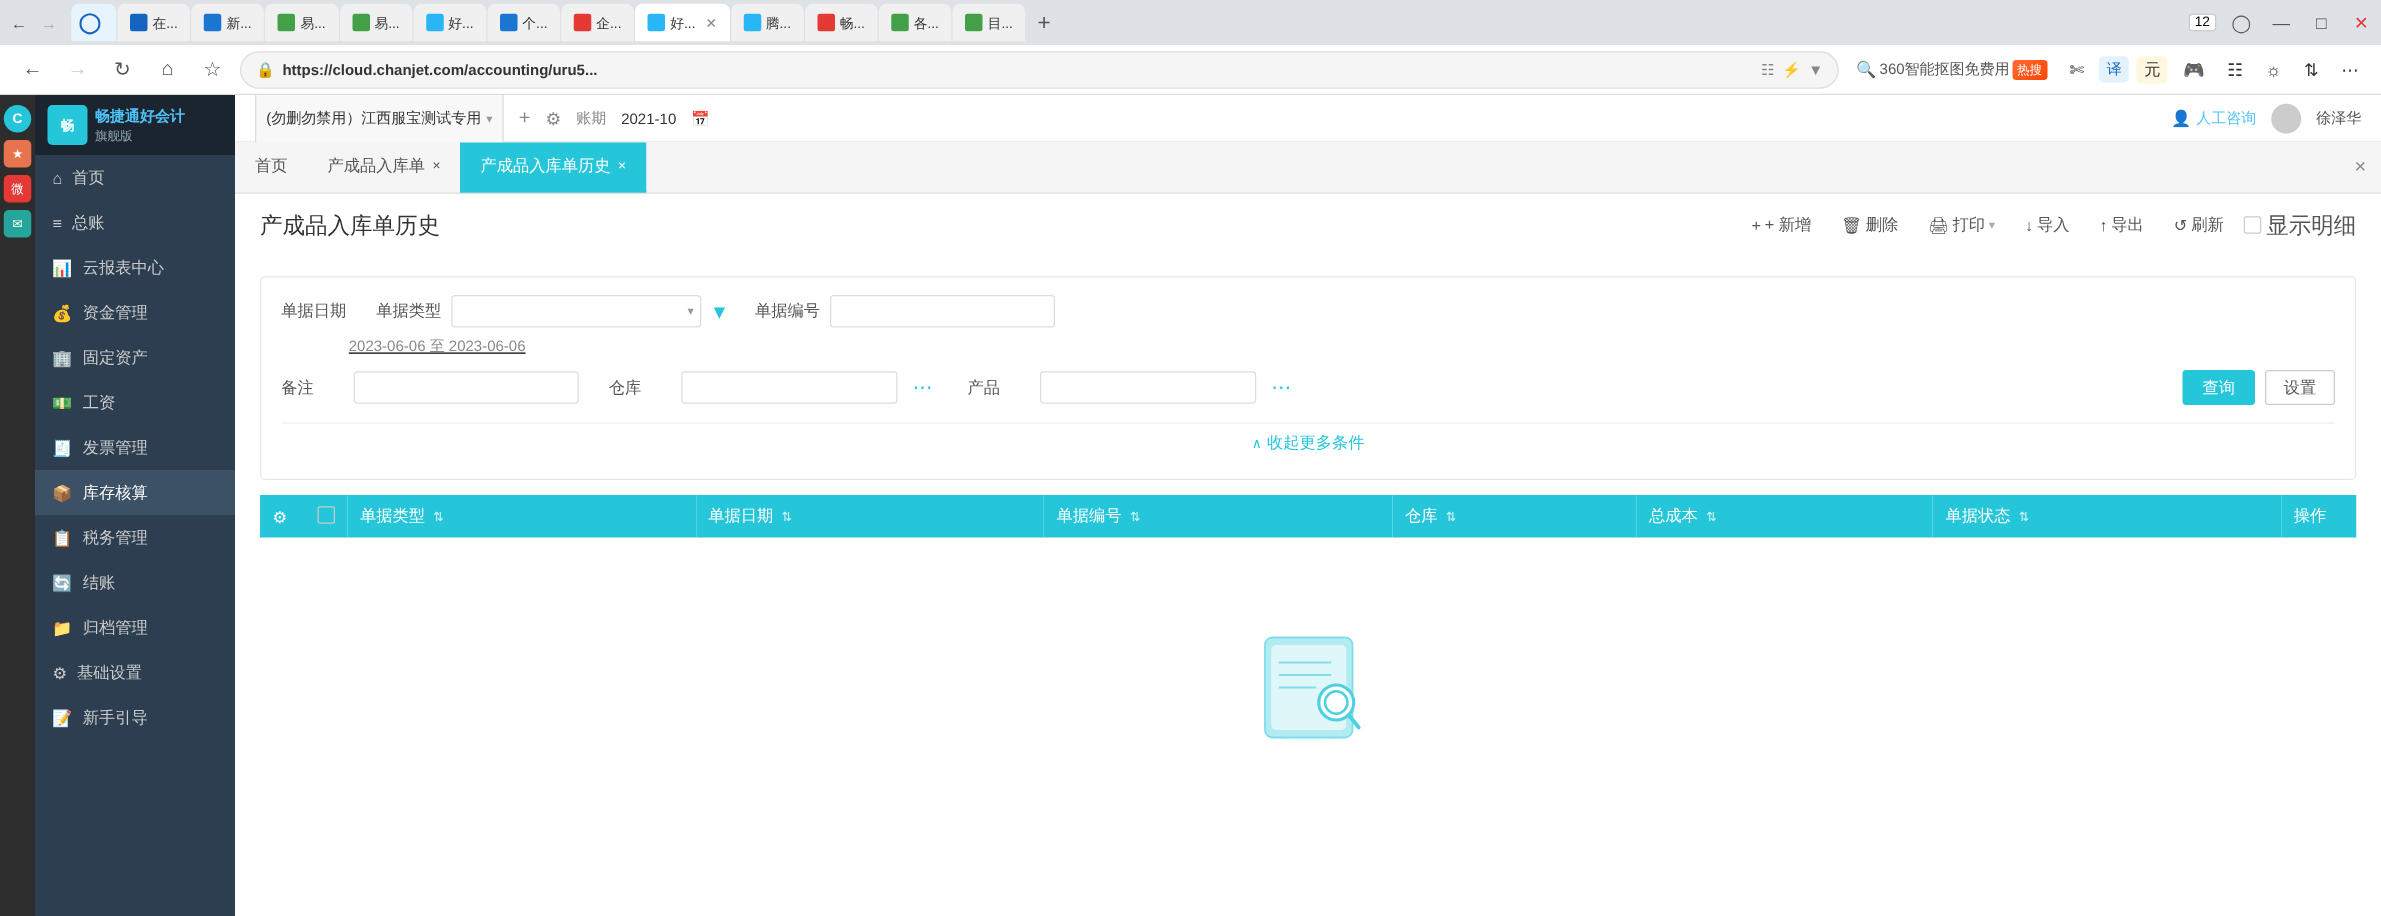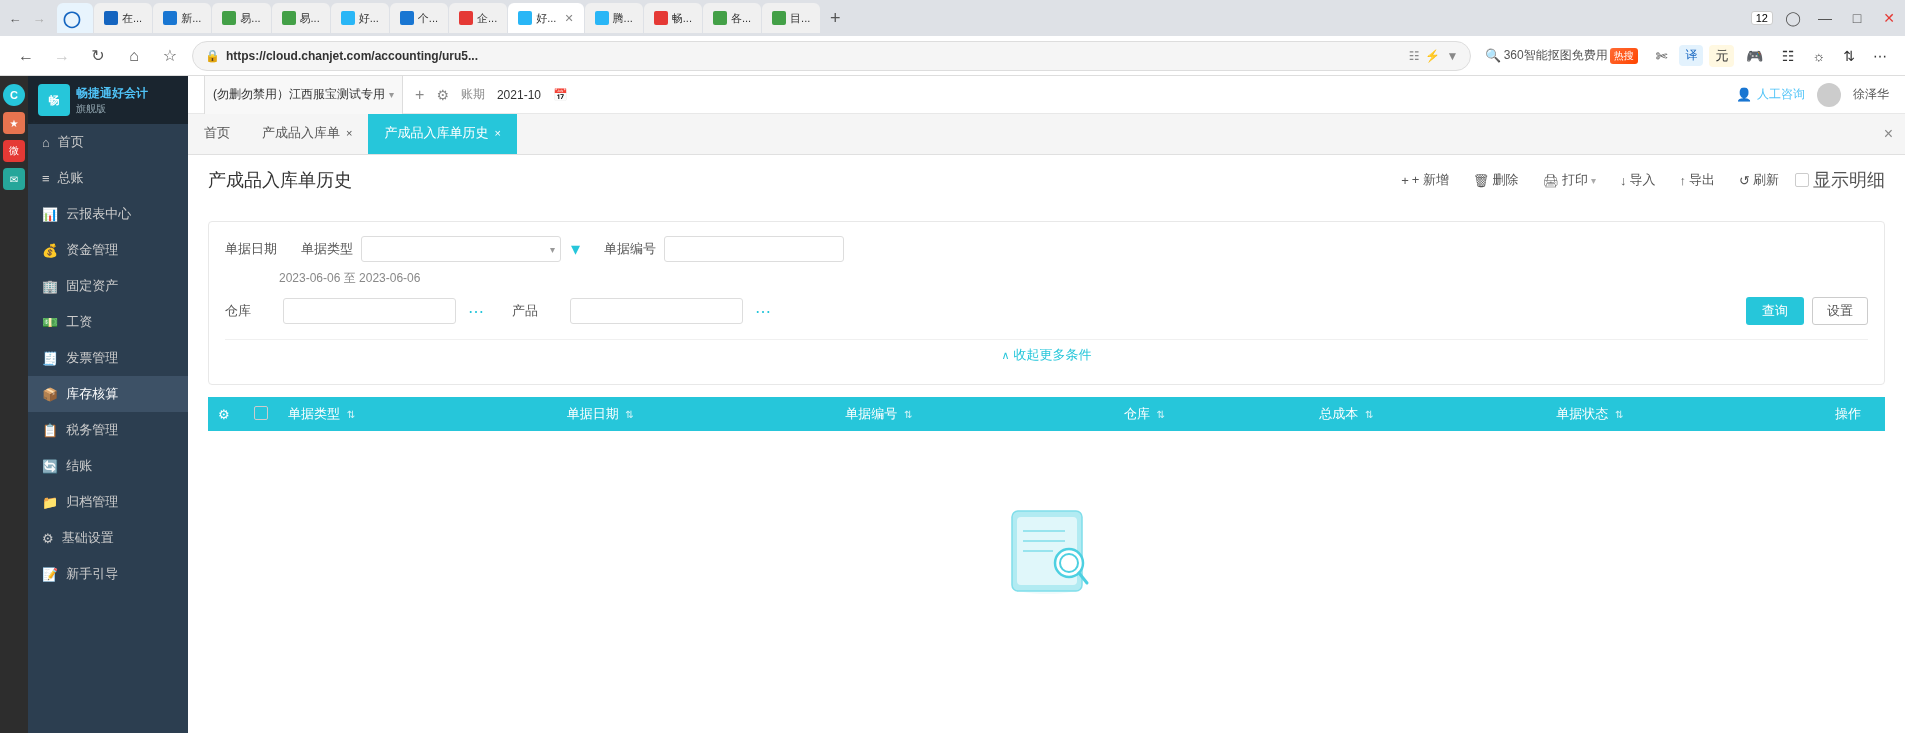--- a/index.html
+++ b/index.html
@@ -380,25 +380,29 @@
               </div>
               <span style="color:#26c6da;font-size:18px;cursor:pointer;margin-left:2px;">▾</span>
             </div>
 
             <div class="search-field">
               <span class="search-label">单据编号</span>
               <input type="text" class="search-input" style="">
             </div>
           </div>
 
-          <div style="margin-left:54px;margin-bottom:10px;margin-top:-8px;">
+          <div style="margin-left:54px;margin-bottom:10px;margin-top:-8px;text-decoration:underline;">
             <span class="date-range">2023-06-06 至 2023-06-06</span>
           </div>
 
           <div class="search-row">
+            <div class="search-field">
+              <span class="search-label">备注</span>
+              <input type="text" class="search-input" style="">
+            </div>
             <div class="search-field">
               <span class="search-label">仓库</span>
               <input type="text" class="search-input" style="min-width: 120px;">
               <span class="more-dots">⋯</span>
             </div>
             <div class="search-field">
               <span class="search-label">产品</span>
               <input type="text" class="search-input" style="min-width: 120px;">
               <span class="more-dots">⋯</span>
             </div>

